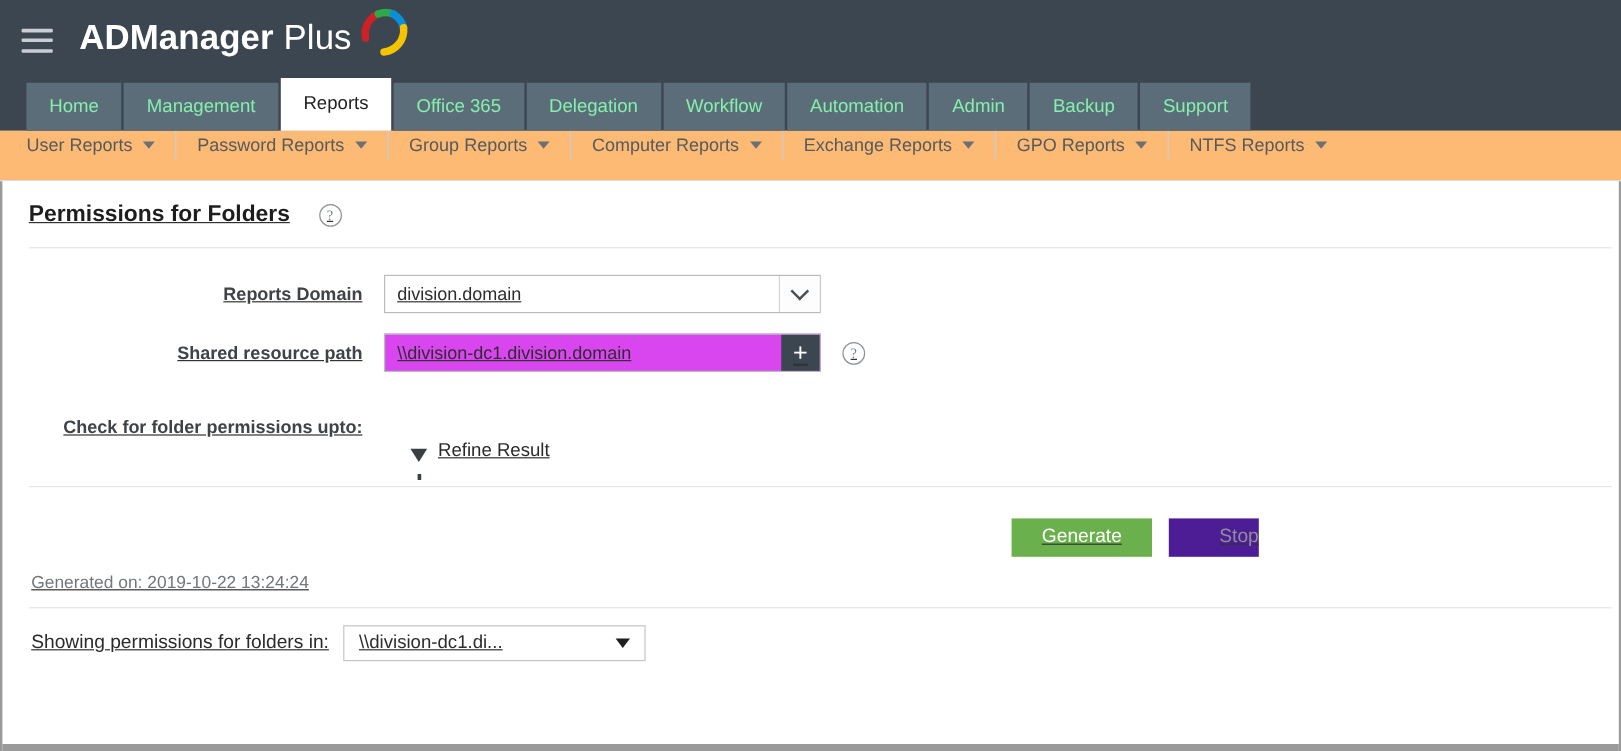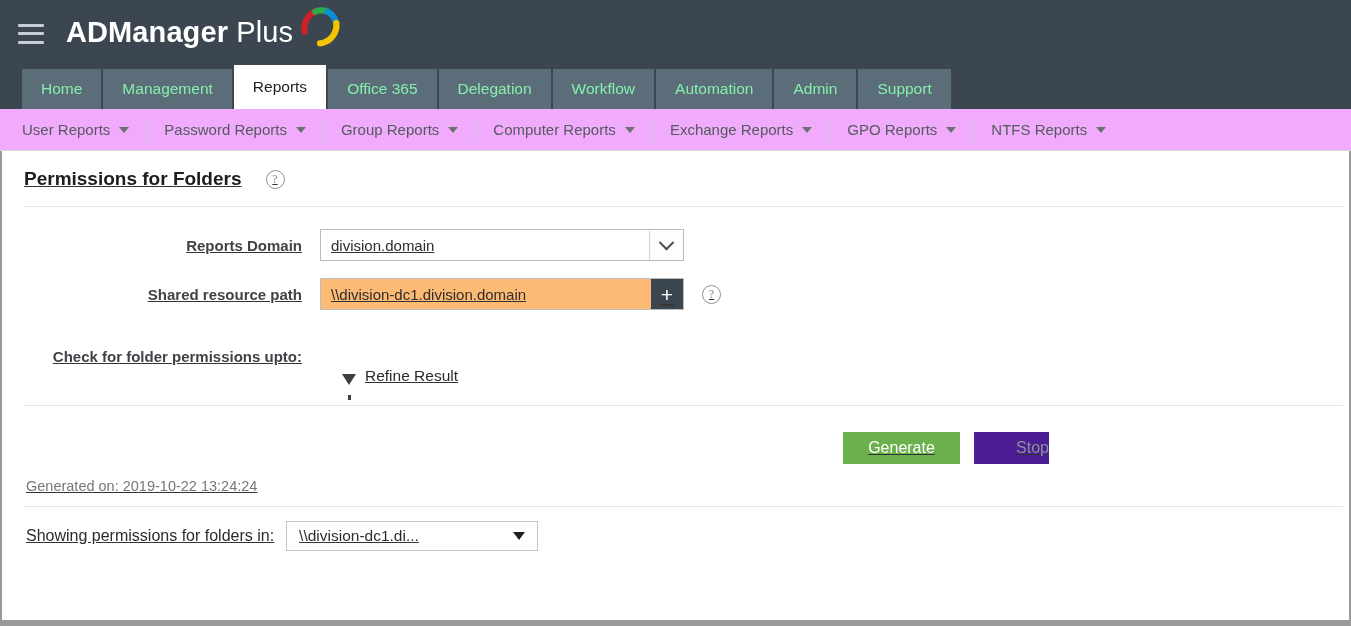--- a/index.html
+++ b/index.html
@@ -83,23 +83,22 @@
   }
   .main-tab.active {
     background: #ffffff;
     color: #222222;
     height: 44px;
   }
 
   
   .sub-nav {
     height: 42px;
-    background: #f0abfc;
-    display: flex;
-    align-items: center;
+    background: #fdba74;
+    display: flex;
     padding-left: 22px;
     border-bottom: 1px solid #d9dcdf;
   }
   .sub-item {
     display: flex;
     align-items: center;
     font-size: 15px;
     color: #555a5e;
     padding: 0 17px;
     height: 24px;
@@ -205,21 +204,21 @@
     width: 11px; height: 11px;
     border-right: 2.5px solid #4a4f54;
     border-bottom: 2.5px solid #4a4f54;
     transform: rotate(45deg) translate(-2px,-2px);
   }
 
   .path-box {
     width: 364px;
     height: 32px;
     border: 1px solid #b9bcbf;
-    background: #fdba74;
+    background: #d946ef;
     display: flex;
     align-items: center;
   }
   .path-value {
     flex: 1;
     padding-left: 10px;
     font-size: 15px;
     color: #2d2d2d;
     white-space: nowrap;
     overflow: hidden;
@@ -419,20 +418,21 @@
 
 <div class="main-nav">
   <div class="main-tab">Home</div>
   <div class="main-tab">Management</div>
   <div class="main-tab active">Reports</div>
   <div class="main-tab">Office 365</div>
   <div class="main-tab">Delegation</div>
   <div class="main-tab">Workflow</div>
   <div class="main-tab">Automation</div>
   <div class="main-tab">Admin</div>
+  <div class="main-tab">Backup</div>
   <div class="main-tab">Support</div>
 </div>
 
 <div class="sub-nav">
   <div class="sub-item">
     <span>User Reports</span>
     <span class="caret"></span>
   </div>
   <div class="sub-item">
     <span>Password Reports</span>

